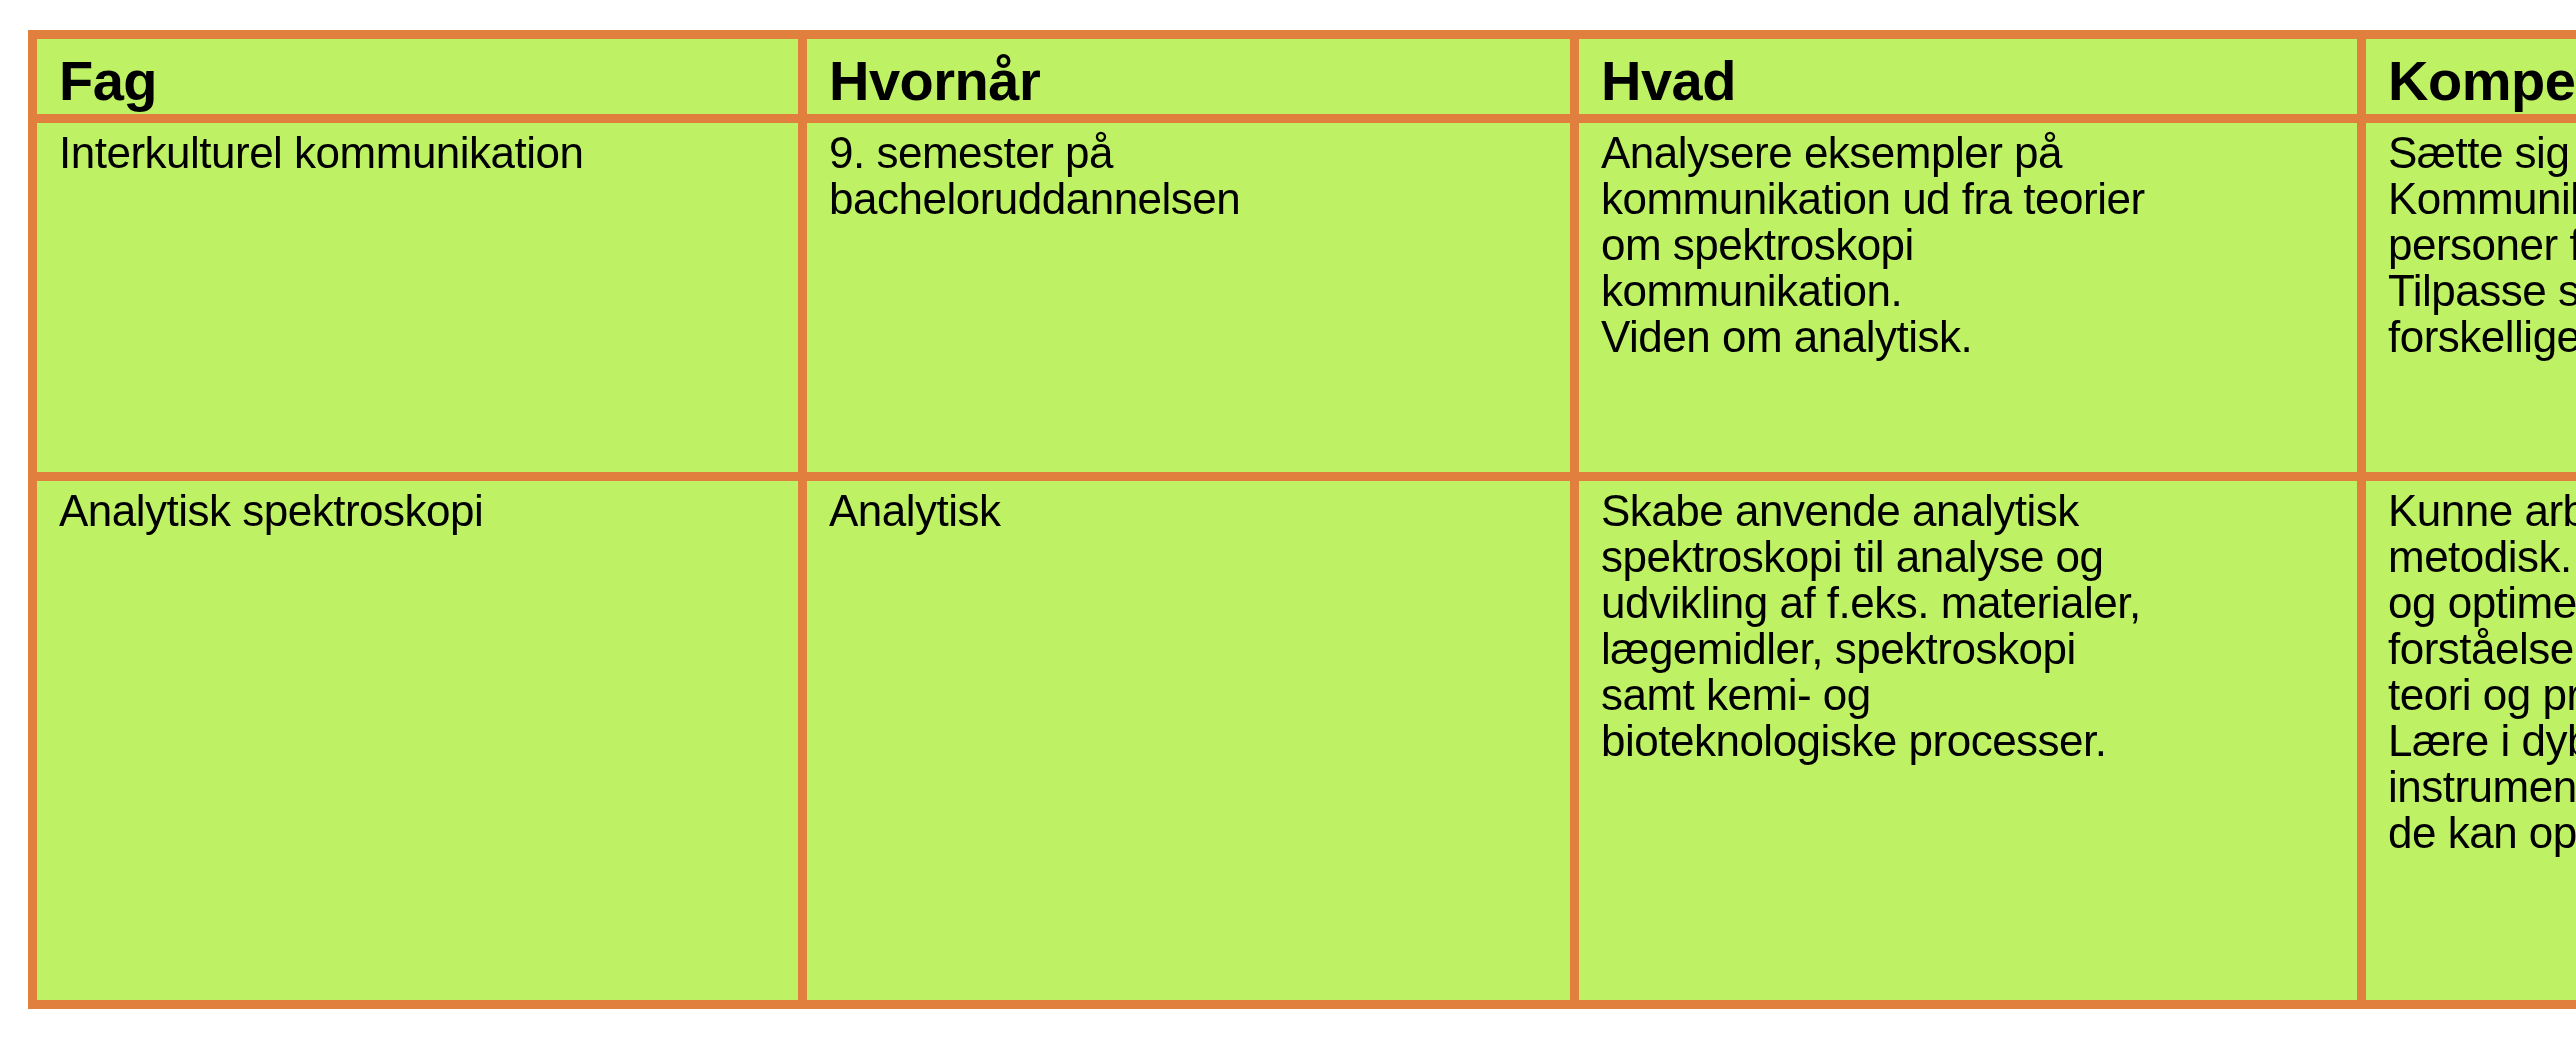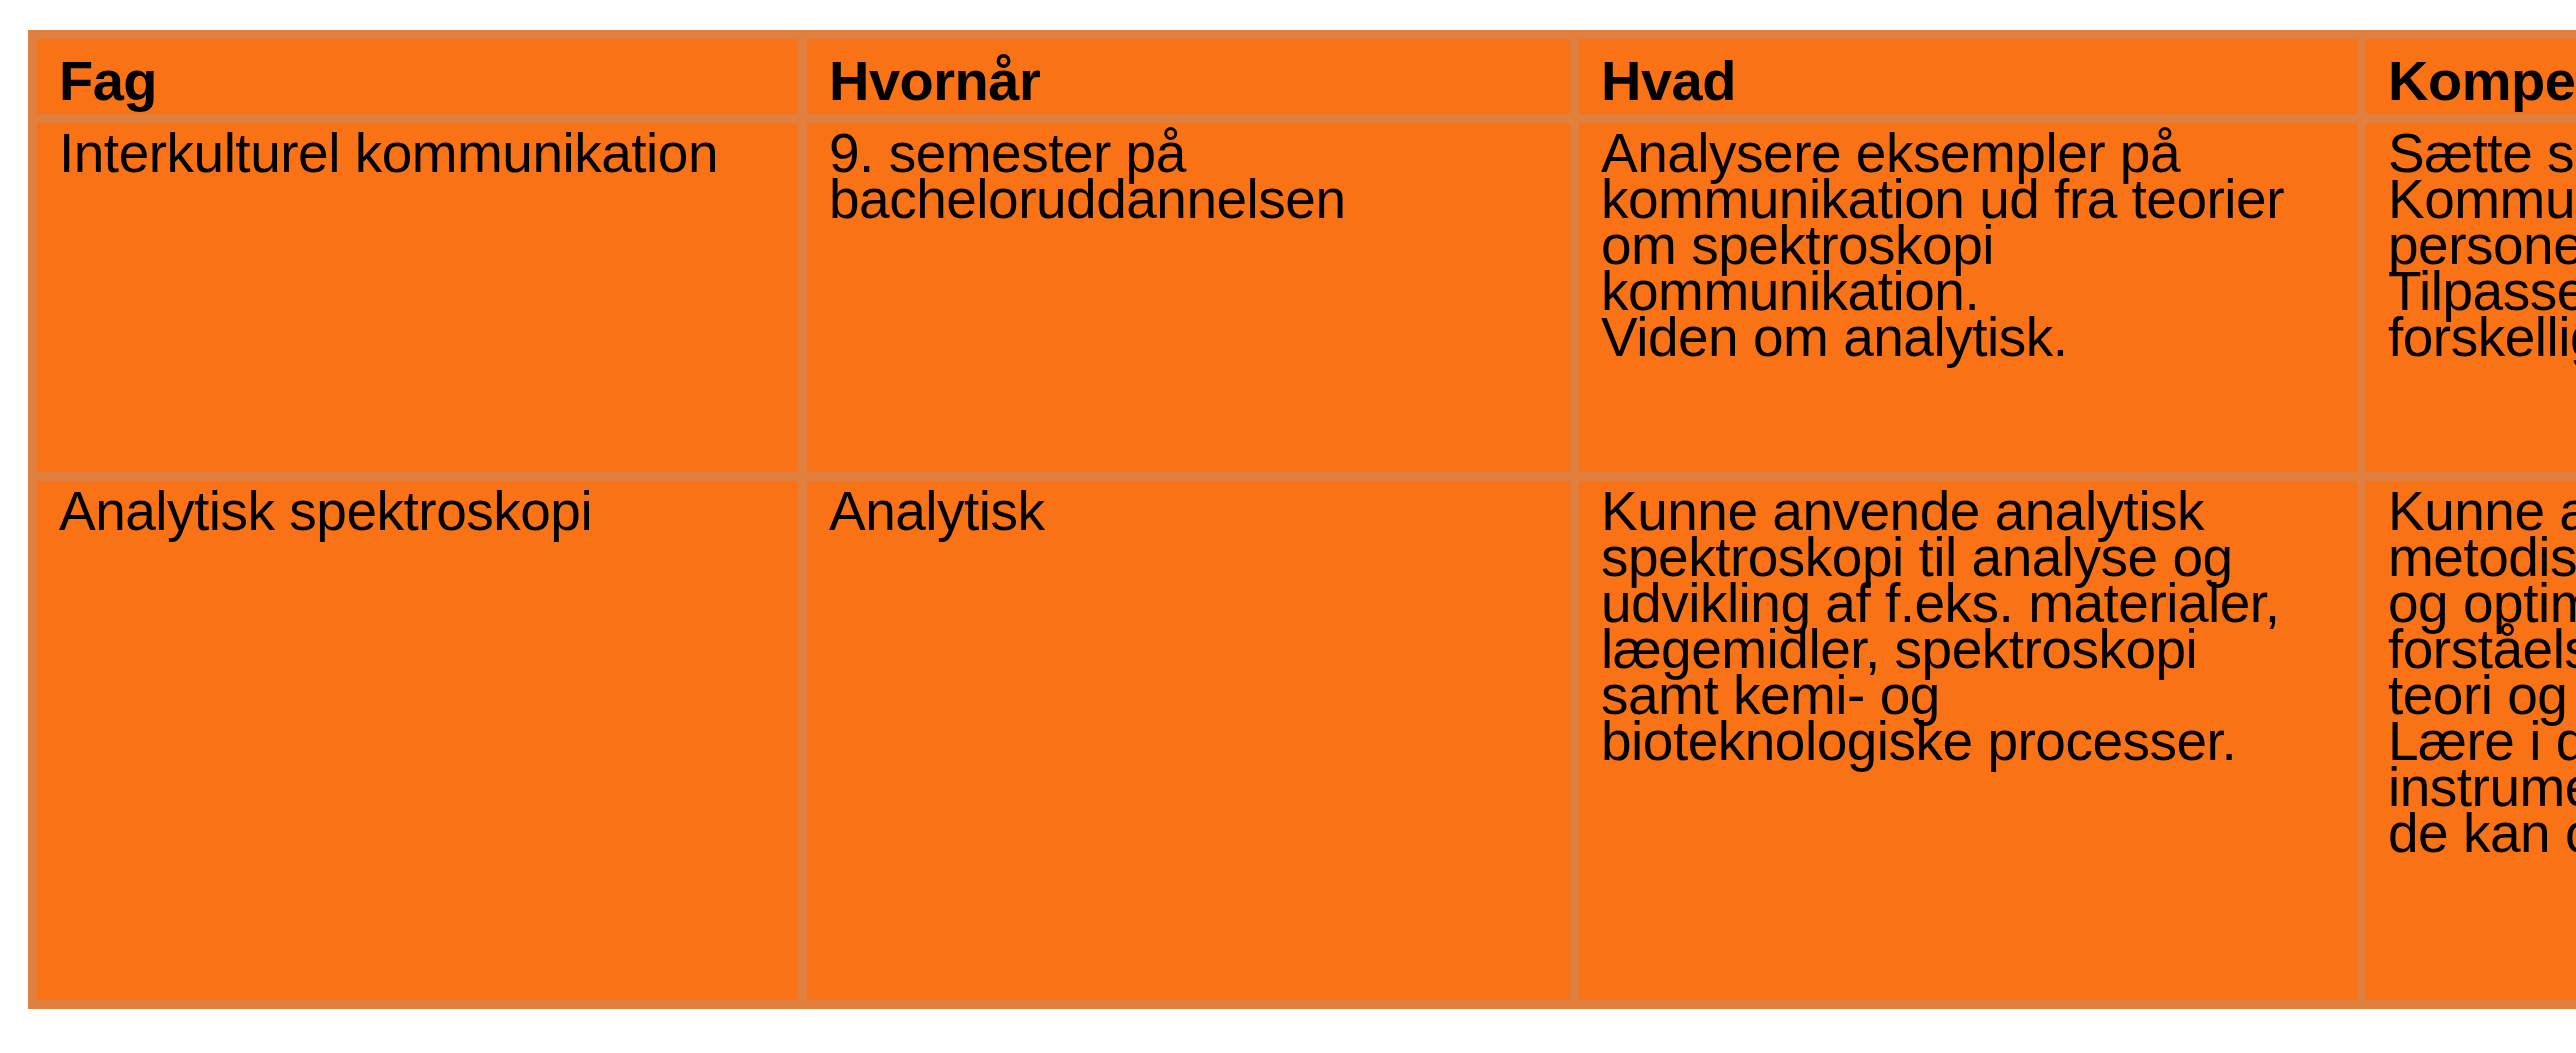--- a/index.html
+++ b/index.html
@@ -28,34 +28,34 @@
   table.competence-table col.c1 { width: 770px; }
   table.competence-table col.c2 { width: 772px; }
   table.competence-table col.c3 { width: 787px; }
   table.competence-table col.c4 { width: 846px; }
   table.competence-table th,
   table.competence-table td {
     border: 9.8px solid #e07f3e;
     vertical-align: top;
     text-align: left;
     padding: 0 20.6px 0 22px;
-    background: #f97316;
+    background: #bef264;
     overflow: hidden;
   }
   table.competence-table th {
     height: 84px;
     font-weight: bold;
     font-size: 56px;
     line-height: 56px;
     padding-top: 14.4px;
     box-sizing: border-box;
     letter-spacing: -0.5px;
   }
   table.competence-table td {
-    font-size: 55px;
+    font-size: 44px;
     line-height: 46px;
     padding-top: 7.2px;
     letter-spacing: -0.5px;
   }
   tr.row-1 td { height: 358px; box-sizing: border-box; }
   tr.row-2 td { height: 528px; box-sizing: border-box; }
   .cell-line {
     display: block;
     white-space: nowrap;
   }
@@ -104,21 +104,21 @@
         </td>
       </tr>
       <tr class="row-2">
         <td>
           <span class="cell-line">Analytisk spektroskopi</span>
         </td>
         <td>
           <span class="cell-line">Analytisk</span>
         </td>
         <td>
-          <span class="cell-line">Kunne anvende analytisk</span>
+          <span class="cell-line">Skabe anvende analytisk</span>
           <span class="cell-line">spektroskopi til analyse og</span>
           <span class="cell-line">udvikling af f.eks. materialer,</span>
           <span class="cell-line">lægemidler, spektroskopi</span>
           <span class="cell-line">samt kemi- og</span>
           <span class="cell-line">bioteknologiske processer.</span>
         </td>
         <td>
           <span class="cell-line">Kunne arbejde analytisk og</span>
           <span class="cell-line">metodisk. Kunne redegøre for</span>
           <span class="cell-line">og optimere metoder.  Skabe</span>

